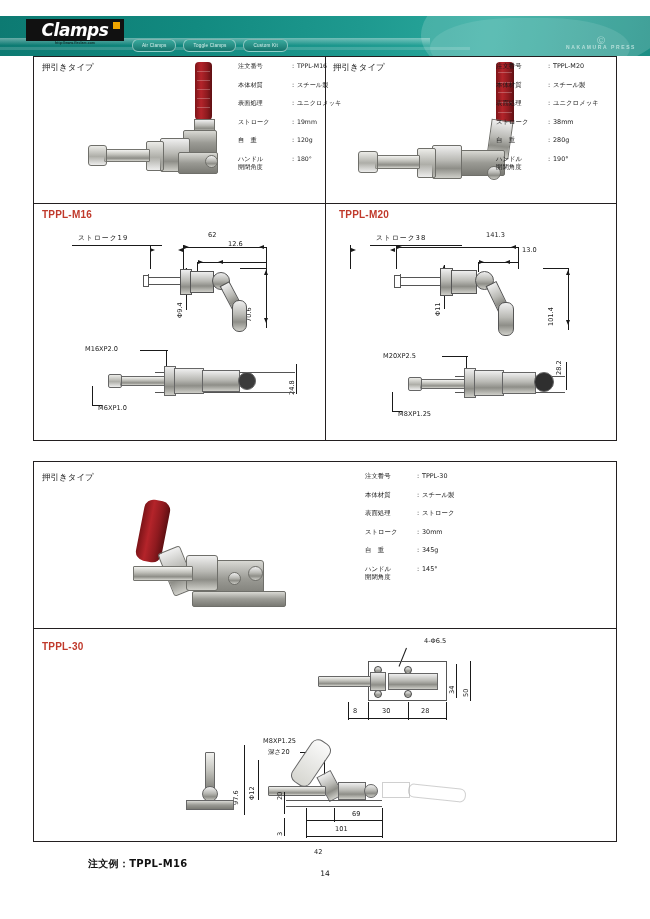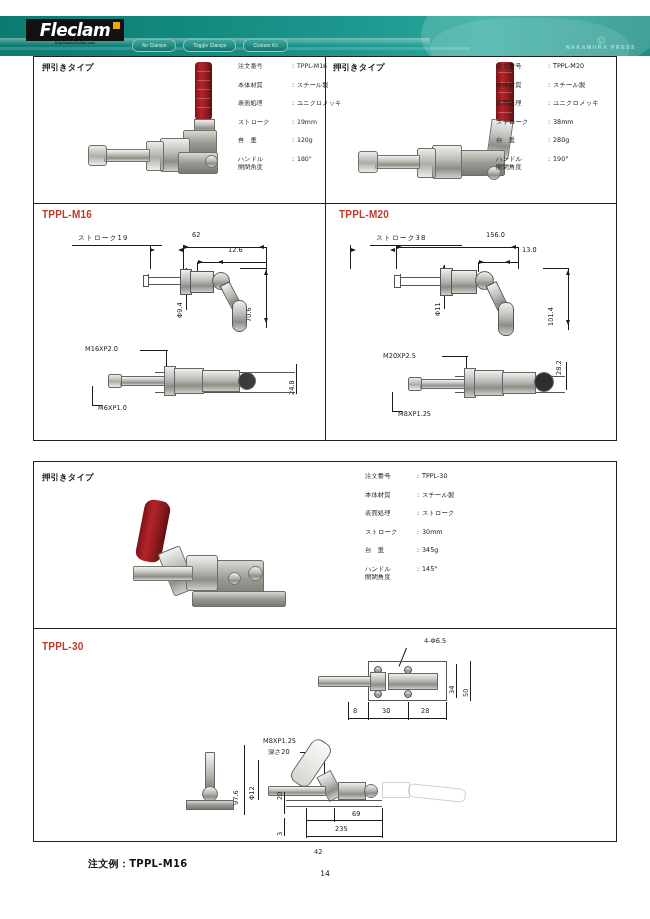--- a/index.html
+++ b/index.html
@@ -35,21 +35,21 @@
   .brandmark .bm-txt{font-size:5px;letter-spacing:1.6px;font-weight:bold;opacity:.9;}
 
   
   .panel{position:absolute;border:1px solid #231f20;box-sizing:border-box;background:#fff;}
   .vsplit{position:absolute;top:0;bottom:0;width:1px;background:#231f20;}
   .hsplit{position:absolute;left:0;right:0;height:1px;background:#231f20;}
 
   .sect1{left:33px;top:56px;width:584px;height:385px;}
   .sect2{left:33px;top:461px;width:584px;height:381px;}
 
-  .type-label{position:absolute;font-size:8.5px;font-weight:bold;color:#1a1a1a;
+  .type-label{position:absolute;font-size:8.5px;font-weight:normal;color:#1a1a1a;
         font-family:"DejaVu Sans",sans-serif;}
   .model-label{position:absolute;font-size:10px;font-weight:bold;color:#c0392b;
         font-family:"Liberation Sans",sans-serif;letter-spacing:.2px;}
 
   
   .spec{position:absolute;font-family:"DejaVu Sans",sans-serif;}
   .spec .row{display:flex;align-items:flex-start;margin-bottom:9.5px;}
   .spec .k{width:52px;font-size:6.2px;color:#1a1a1a;line-height:1.35;flex:0 0 auto;}
   .spec .c{width:7px;font-size:6.2px;color:#1a1a1a;flex:0 0 auto;}
   .spec .v{font-size:6.2px;color:#1a1a1a;line-height:1.35;}
@@ -97,21 +97,21 @@
 <body>
 
 <div class="banner">
   <div class="swoosh1"></div>
   <div class="swoosh2"></div>
   <div class="stripe"></div>
   <div class="stripe2"></div>
 </div>
 
 <div class="logo">
-  <span class="ltext">Fleclam</span>
+  <span class="ltext">Clamps</span>
   <span class="dot"></span>
 </div>
 <div class="logo-url">http://www.fleclam.com</div>
 
 <div class="navpills">
   <div class="pill">Air Clamps</div>
   <div class="pill">Toggle Clamps</div>
   <div class="pill">Custom Kit</div>
 </div>
 
@@ -233,27 +233,27 @@
 <div class="model-label" style="left:42px;top:209px;">TPPL-M16</div>
 
 <div class="dwg">
   <div class="dimjp" style="left:78px;top:233px;">ストローク19</div>
   <div class="ln h" style="left:72px;top:245px;width:90px;"></div>
   <div class="ln w" style="left:150px;top:245px;height:24px;"></div>
   <div class="ln w" style="left:183px;top:245px;height:24px;"></div>
   <div class="arrow r" style="left:150px;top:248px;"></div>
   <div class="arrow l" style="left:178px;top:248px;"></div>
 
-  <div class="dim" style="left:192px;top:231px;">62</div>
+  <div class="dim" style="left:208px;top:231px;">62</div>
   <div class="ln h" style="left:183px;top:247px;width:83px;"></div>
   <div class="ln w" style="left:266px;top:247px;height:22px;"></div>
   <div class="arrow r" style="left:184px;top:245px;"></div>
   <div class="arrow l" style="left:259px;top:245px;"></div>
 
-  <div class="dim" style="left:228px;top:246px;">12.6</div>
+  <div class="dim" style="left:228px;top:240px;">12.6</div>
   <div class="ln h" style="left:197px;top:262px;width:69px;"></div>
   <div class="ln w" style="left:197px;top:262px;height:10px;"></div>
   <div class="arrow r" style="left:198px;top:260px;"></div>
   <div class="arrow l" style="left:218px;top:260px;"></div>
 
   <div class="dim v" style="left:176px;top:318px;">Φ9.4</div>
   <div class="ln w" style="left:186px;top:268px;height:42px;"></div>
   <div class="arrow u" style="left:184px;top:268px;"></div>
   <div class="arrow d" style="left:184px;top:280px;"></div>
 
@@ -298,21 +298,21 @@
 <div class="model-label" style="left:339px;top:209px;">TPPL-M20</div>
 
 <div class="dwg">
   <div class="dimjp" style="left:376px;top:233px;">ストローク38</div>
   <div class="ln h" style="left:370px;top:245px;width:92px;"></div>
   <div class="ln w" style="left:350px;top:245px;height:24px;"></div>
   <div class="ln w" style="left:396px;top:245px;height:24px;"></div>
   <div class="arrow r" style="left:351px;top:248px;"></div>
   <div class="arrow l" style="left:390px;top:248px;"></div>
 
-  <div class="dim" style="left:486px;top:231px;">156.0</div>
+  <div class="dim" style="left:486px;top:231px;">141.3</div>
   <div class="ln h" style="left:396px;top:247px;width:122px;"></div>
   <div class="ln w" style="left:518px;top:247px;height:22px;"></div>
   <div class="arrow r" style="left:397px;top:245px;"></div>
   <div class="arrow l" style="left:511px;top:245px;"></div>
 
   <div class="dim" style="left:522px;top:246px;">13.0</div>
   <div class="ln h" style="left:478px;top:262px;width:40px;"></div>
   <div class="ln w" style="left:478px;top:262px;height:10px;"></div>
   <div class="arrow r" style="left:479px;top:260px;"></div>
   <div class="arrow l" style="left:505px;top:260px;"></div>
@@ -479,17 +479,17 @@
   <div class="ln h" style="left:306px;top:820px;width:76px;"></div>
   <div class="ln w" style="left:306px;top:808px;height:14px;"></div>
   <div class="ln w" style="left:334px;top:808px;height:14px;"></div>
   <div class="ln w" style="left:382px;top:808px;height:14px;"></div>
   <div class="dim" style="left:314px;top:848px;text-align:center;">42</div>
   <div class="dim" style="left:352px;top:810px;">69</div>
 
   <div class="ln h" style="left:306px;top:836px;width:76px;"></div>
   <div class="ln w" style="left:306px;top:822px;height:16px;"></div>
   <div class="ln w" style="left:382px;top:822px;height:16px;"></div>
-  <div class="dim" style="left:335px;top:825px;">235</div>
+  <div class="dim" style="left:335px;top:825px;">101</div>
 </div>
 
 <div class="order-ex">注文例：TPPL-M16</div>
 <div class="pageno">14</div>
 
 </body></html>

